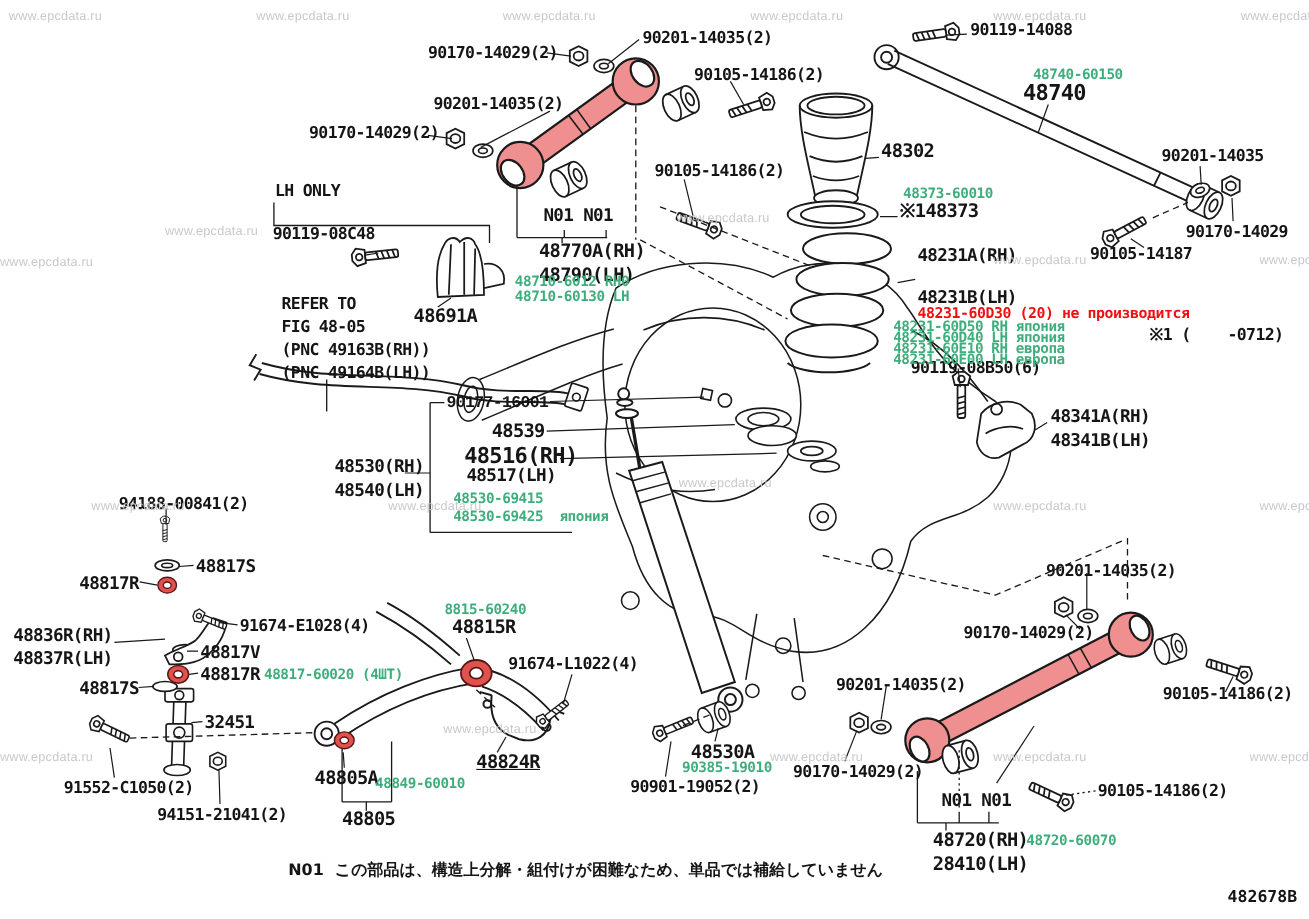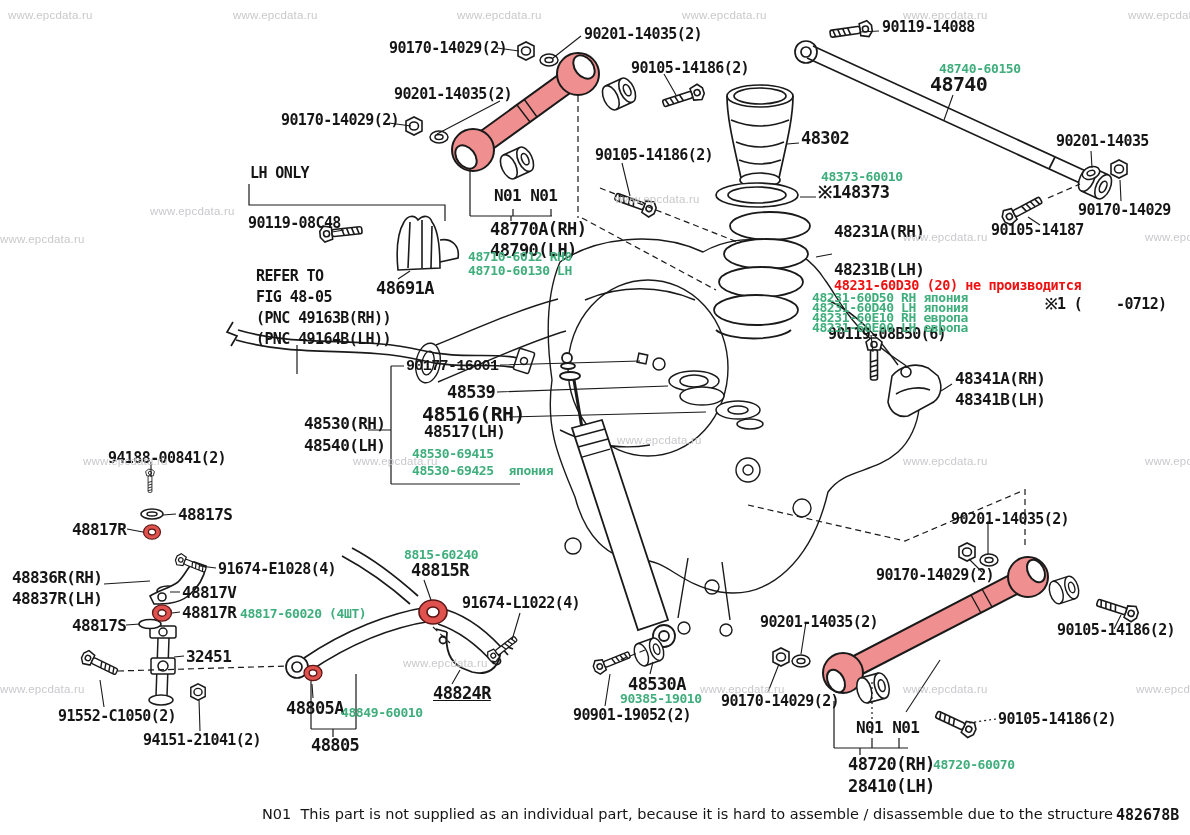--- a/index.html
+++ b/index.html
@@ -272,21 +272,21 @@
       <div class="lbl " style="left: 281px; top: 113px;">90170-14029(2)</div>
       <div class="lbl " style="left: 595px; top: 148px;">90105-14186(2)</div>
       <div class="lbl " style="left: 882px; top: 20px;">90119-14088</div>
       <div class="lbl " style="left: 930px; top: 74px; font-size: 20px;">48740</div>
       <div class="lbl " style="left: 1056px; top: 134px;">90201-14035</div>
       <div class="lbl " style="left: 1078px; top: 203px;">90170-14029</div>
       <div class="lbl " style="left: 991px; top: 223px;">90105-14187</div>
       <div class="lbl " style="left: 801px; top: 130px; font-size: 17px;">48302</div>
       <div class="lbl " style="left: 818px; top: 184px; font-size: 17px;">※148373</div>
       <div class="lbl " style="left: 250px; top: 166px;">LH ONLY</div>
-      <div class="lbl " style="left: 248px; top: 216px;">90119-08C48</div>
+      <div class="lbl " style="left: 248px; top: 205px;">90119-08C48</div>
       <div class="lbl " style="left: 376px; top: 280px; font-size: 17px;">48691A</div>
       <div class="lbl " style="left: 256px; top: 269px;">REFER TO</div>
       <div class="lbl " style="left: 256px; top: 290px;">FIG 48-05</div>
       <div class="lbl " style="left: 256px; top: 311px;">(PNC 49163B(RH))</div>
       <div class="lbl " style="left: 256px; top: 332px;">(PNC 49164B(LH))</div>
       <div class="lbl " style="left: 494px; top: 188px; font-size: 16px;">N01 N01</div>
       <div class="lbl " style="left: 490px; top: 221px; font-size: 17px;">48770A(RH)</div>
       <div class="lbl " style="left: 490px; top: 242px; font-size: 17px;">48790(LH)</div>
       <div class="lbl " style="left: 834px; top: 224px; font-size: 16px;">48231A(RH)</div>
       <div class="lbl " style="left: 834px; top: 262px; font-size: 16px;">48231B(LH)</div>
@@ -360,15 +360,15 @@
       <div class="lbl wm" style="left: 617px; top: 435px;">www.epcdata.ru</div>
       <div class="lbl wm" style="left: 903px; top: 456px;">www.epcdata.ru</div>
       <div class="lbl wm" style="left: 1145px; top: 456px;">www.epcdata.ru</div>
       <div class="lbl wm" style="left: 0px; top: 684px;">www.epcdata.ru</div>
       <div class="lbl wm" style="left: 403px; top: 658px;">www.epcdata.ru</div>
       <div class="lbl wm" style="left: 700px; top: 684px;">www.epcdata.ru</div>
       <div class="lbl wm" style="left: 903px; top: 684px;">www.epcdata.ru</div>
       <div class="lbl wm" style="left: 1136px; top: 684px;">www.epcdata.ru</div>
     </div>
 
-  <div class="note" style="left:262px;top:806px;">N01  This part is not supplied as an individual part, because it is hard to assemble / disassemble due to the structure</div>
+  <div class="note jp" style="left:262px;top:781px;">N01  この部品は、構造上分解・組付けが困難なため、単品では補給していません</div>
   <div class="code" style="left:1116px;top:806px;">482678B</div>
 </div>
 
 </body></html>

